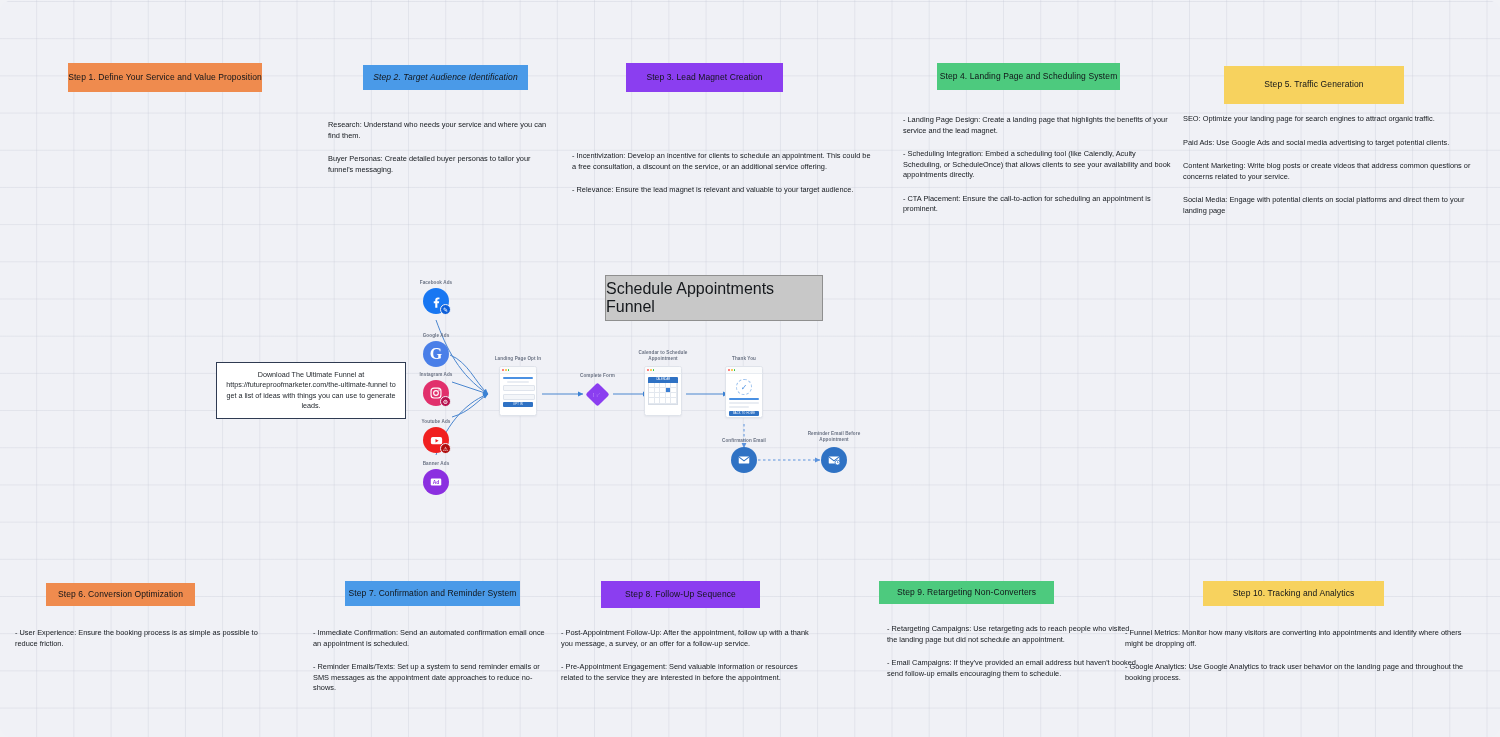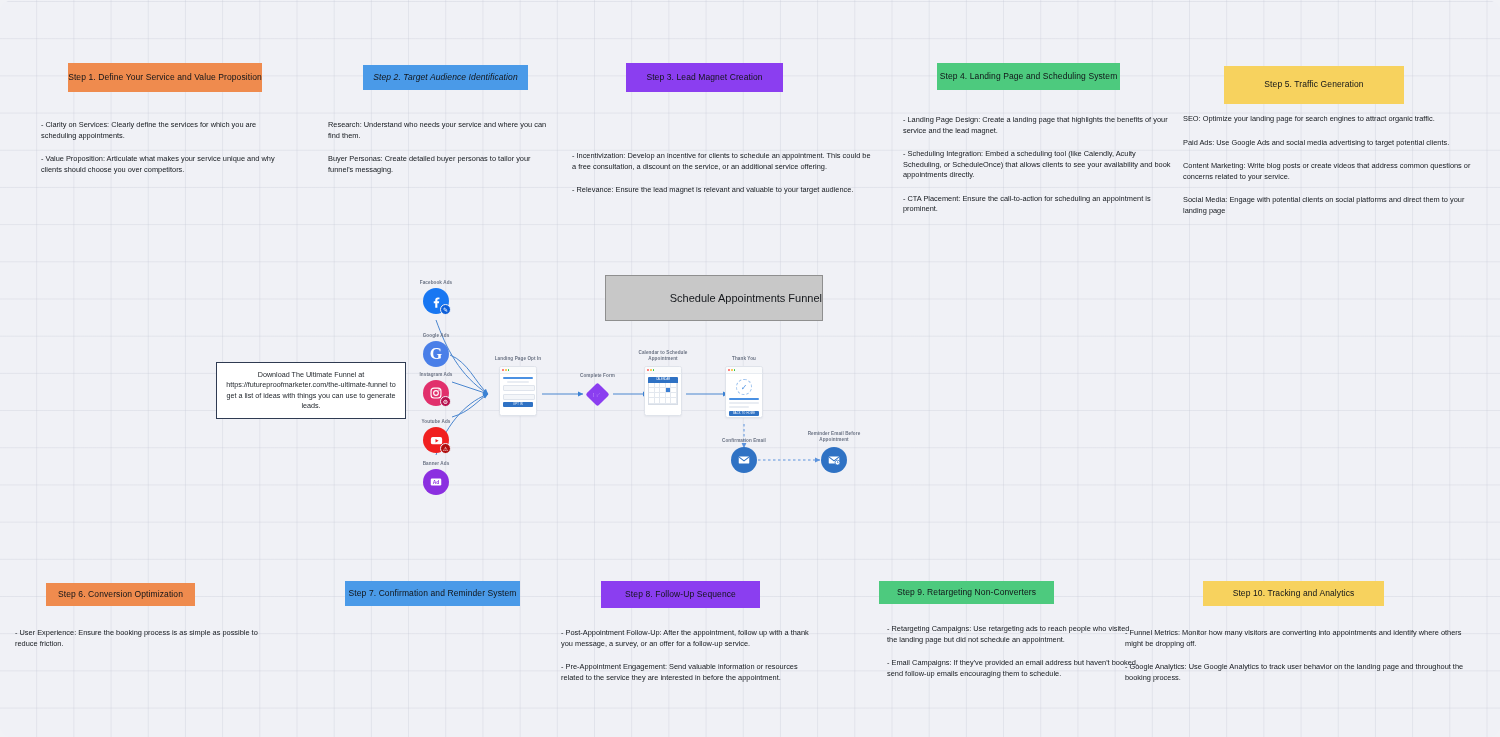--- a/index.html
+++ b/index.html
@@ -56,22 +56,22 @@
   #funnel-title {
     position: absolute;
     left: 605px;
     top: 275px;
     width: 218px;
     height: 46px;
     background: #c8c8c8;
     border: 1px solid #8f8f8f;
     display: flex;
     align-items: center;
-    justify-content: flex-end;
-    font-size: 11px;
+    justify-content: flex-start;
+    font-size: 16px;
     color: #15181c;
     box-sizing: border-box;
   }
 
   
   #note-box {
     position: absolute;
     left: 216px;
     top: 362px;
     width: 190px;
@@ -172,24 +172,20 @@
 <body>
 
 <div id="canvas">
 
   <div class="step-header" style="left:68px; top:63px; width:194px; height:29px; background:#ef8b4e;">Step 1. Define Your Service and Value Proposition</div>
   <div class="step-header" style="left:363px; top:65px; width:165px; height:25px; background:#4a9ae8;font-style:italic;">Step 2. Target Audience Identification</div>
   <div class="step-header" style="left:626px; top:63px; width:157px; height:29px; background:#8b3ef0;">Step 3. Lead Magnet Creation</div>
   <div class="step-header" style="left:937px; top:63px; width:183px; height:27px; background:#4dca7e;">Step 4. Landing Page and Scheduling System</div>
   <div class="step-header" style="left:1224px; top:66px; width:180px; height:38px; background:#f7d25e;">Step 5. Traffic Generation</div>
 
-  <div class="step-body" style="left:41px; top:120px; width:240px;">
-    <p>- Clarity on Services: Clearly define the services for which you are scheduling appointments.</p>
-    <p>- Value Proposition: Articulate what makes your service unique and why clients should choose you over competitors.</p>
-  </div>
 
   <div class="step-body" style="left:328px; top:120px; width:228px;">
     <p>Research: Understand who needs your service and where you can find them.</p>
     <p>Buyer Personas: Create detailed buyer personas to tailor your funnel's messaging.</p>
   </div>
 
   <div class="step-body" style="left:572px; top:119px; width:302px;margin-top:32px;">
     <p>- Incentivization: Develop an incentive for clients to schedule an appointment. This could be a free consultation, a discount on the service, or an additional service offering.</p>
     <p>- Relevance: Ensure the lead magnet is relevant and valuable to your target audience.</p>
   </div>
@@ -210,20 +206,24 @@
   <div class="step-header" style="left:46px; top:583px; width:149px; height:23px; background:#ef8b4e;">Step 6. Conversion Optimization</div>
   <div class="step-header" style="left:345px; top:581px; width:175px; height:25px; background:#4a9ae8;">Step 7. Confirmation and Reminder System</div>
   <div class="step-header" style="left:601px; top:581px; width:159px; height:27px; background:#8b3ef0;">Step 8. Follow-Up Sequence</div>
   <div class="step-header" style="left:879px; top:581px; width:175px; height:23px; background:#4dca7e;">Step 9. Retargeting Non-Converters</div>
   <div class="step-header" style="left:1203px; top:581px; width:181px; height:25px; background:#f7d25e;">Step 10. Tracking and Analytics</div>
 
   <div class="step-body" style="left:15px; top:628px; width:254px;">
     <p>- User Experience: Ensure the booking process is as simple as possible to reduce friction.</p>
   </div>
 
+  <div class="step-body" style="left:313px; top:628px; width:232px;">
+    <p>- Immediate Confirmation: Send an automated confirmation email once an appointment is scheduled.</p>
+    <p>- Reminder Emails/Texts: Set up a system to send reminder emails or SMS messages as the appointment date approaches to reduce no-shows.</p>
+  </div>
 
   <div class="step-body" style="left:561px; top:628px; width:250px;">
     <p>- Post-Appointment Follow-Up: After the appointment, follow up with a thank you message, a survey, or an offer for a follow-up service.</p>
     <p>- Pre-Appointment Engagement: Send valuable information or resources related to the service they are interested in before the appointment.</p>
   </div>
 
   <div class="step-body" style="left:887px; top:624px; width:252px;">
     <p>- Retargeting Campaigns: Use retargeting ads to reach people who visited the landing page but did not schedule an appointment.</p>
     <p>- Email Campaigns: If they've provided an email address but haven't booked, send follow-up emails encouraging them to schedule.</p>
   </div>

